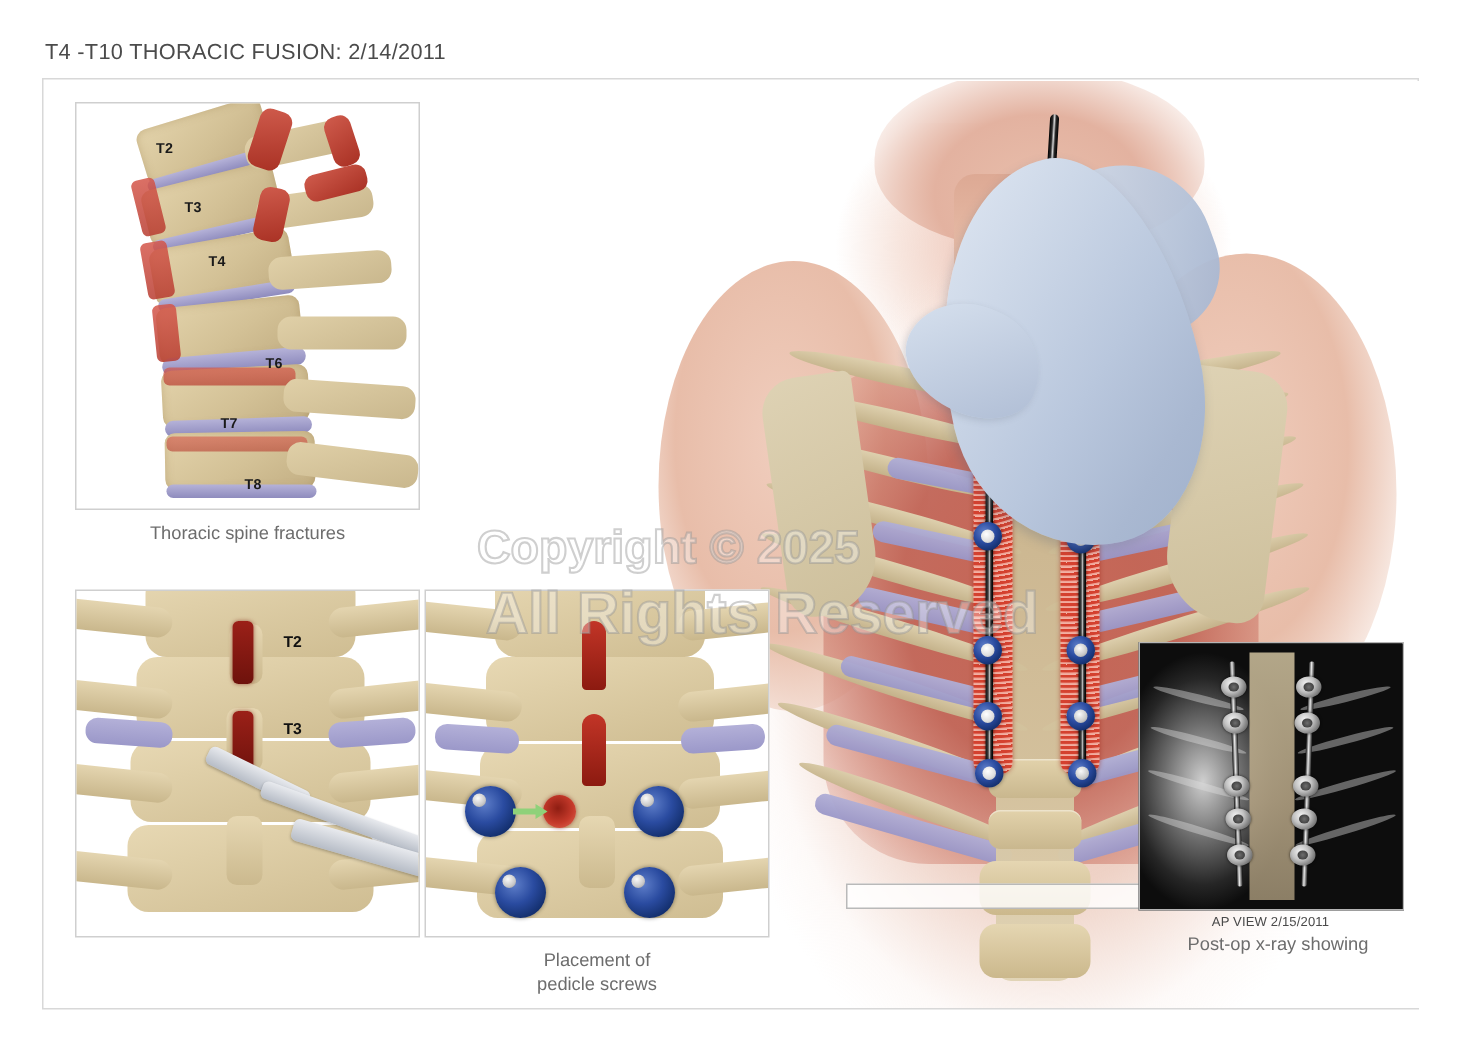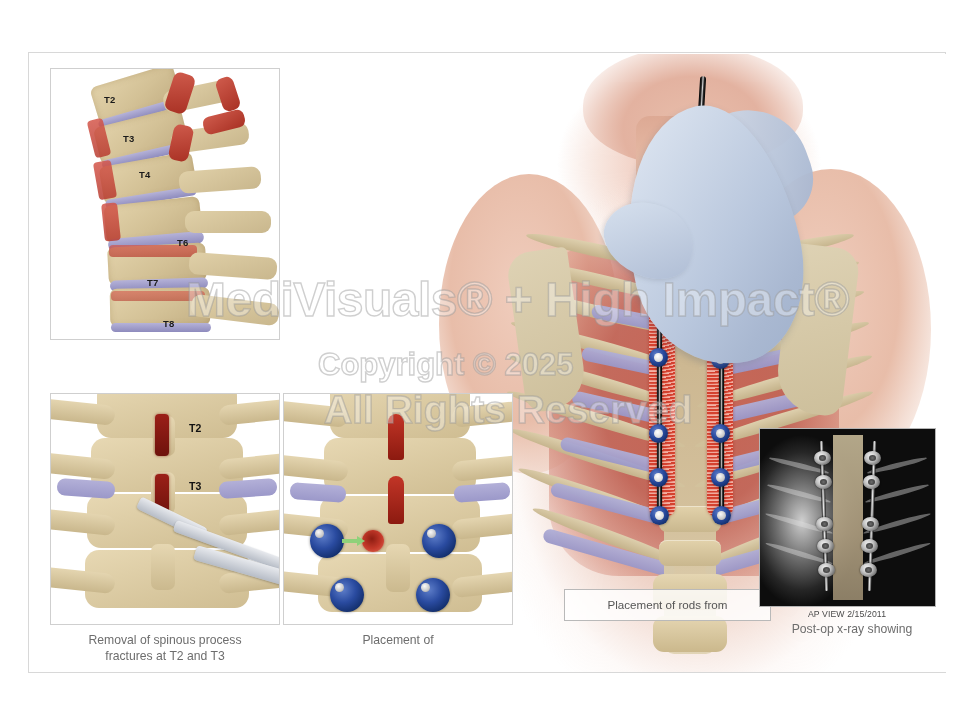--- a/index.html
+++ b/index.html
@@ -164,20 +164,21 @@
       -webkit-text-stroke:1.4px rgba(150,150,150,.46);font-weight:700;}
   .wm1{left:186px;top:272px;font-size:48px;letter-spacing:-.5px;}
   .wm2{left:318px;top:347px;font-size:31px;}
   .wm3{left:324px;top:388px;font-size:39px;}
 </style>
 </head>
 <body>
 
 <div id="page">
 
+  <div class="title">T4 -T10 THORACIC FUSION: 2/14/2011</div>
 
   <div class="frame">
 
     <div class="main-ill">
 
       <div class="torso"></div>
       <div class="head"></div>
       <div class="shoulder sh-l"></div>
       <div class="shoulder sh-r"></div>
       <div class="neck"></div>
@@ -242,21 +243,20 @@
       <div class="screw" style="left:280px;top:296px;"></div>
       <div class="screw" style="left:280px;top:370px;"></div>
       <div class="screw" style="left:280px;top:414px;"></div>
       <div class="screw" style="left:281px;top:452px;"></div>
 
       <div class="glove-cuff"></div>
       <div class="glove"></div>
       <div class="glove-thumb"></div>
 
       <div class="callout">
-        <div>Placement of rods from</div>
       </div>
     </div>
 
     <div class="panel" style="left:21px;top:15px;width:230px;height:272px;">
       <div class="pbox">
 
         <div class="sp-body" style="left:42px;top:6px;width:86px;height:38px;transform:rotate(-17deg);"></div>
         <div class="sp-disc" style="left:46px;top:40px;width:84px;transform:rotate(-16deg);"></div>
         <div class="sp-body" style="left:45px;top:48px;width:90px;height:38px;transform:rotate(-14deg);"></div>
         <div class="sp-disc" style="left:50px;top:82px;width:88px;transform:rotate(-13deg);"></div>
@@ -287,20 +287,21 @@
         <div class="sp-frag" style="left:152px;top:44px;width:42px;height:18px;transform:rotate(-14deg);"></div>
         <div class="sp-frag" style="left:120px;top:56px;width:20px;height:36px;transform:rotate(12deg);"></div>
 
         <div class="vlabel" style="left:53px;top:25px;">T2</div>
         <div class="vlabel" style="left:72px;top:64px;">T3</div>
         <div class="vlabel" style="left:88px;top:100px;">T4</div>
         <div class="vlabel" style="left:126px;top:168px;">T6</div>
         <div class="vlabel" style="left:96px;top:208px;">T7</div>
         <div class="vlabel" style="left:112px;top:249px;">T8</div>
       </div>
+      <div class="cap" style="top:280px;">Thoracic spine fractures</div>
     </div>
 
     <div class="panel" style="left:21px;top:340px;width:230px;height:232px;">
       <div class="pbox">
 
         <div class="pv-lam" style="left:46px;top:-12px;width:140px;height:56px;"></div>
         <div class="pv-lam" style="left:40px;top:44px;width:152px;height:54px;"></div>
         <div class="pv-lam" style="left:36px;top:100px;width:160px;height:54px;"></div>
         <div class="pv-lam" style="left:34px;top:156px;width:164px;height:58px;"></div>
 
@@ -323,24 +324,20 @@
         <div class="pv-cut" style="left:104px;top:20px;width:14px;height:42px;"></div>
         <div class="pv-cut" style="left:104px;top:80px;width:14px;height:42px;"></div>
 
         <div class="pv-lbl" style="left:138px;top:28px;">T2</div>
         <div class="pv-lbl" style="left:138px;top:86px;">T3</div>
 
         <div class="rongeur" style="left:84px;top:118px;width:74px;height:13px;transform:rotate(26deg);"></div>
         <div class="rongeur" style="left:120px;top:146px;width:120px;height:12px;transform:rotate(20deg);"></div>
         <div class="rongeur" style="left:142px;top:166px;width:110px;height:15px;transform:rotate(16deg);"></div>
       </div>
-      <div class="cap" style="top:240px;">
-        <div>Removal of spinous process</div>
-        <div>fractures at T2 and T3</div>
-      </div>
     </div>
 
     <div class="panel" style="left:254px;top:340px;width:230px;height:232px;">
       <div class="pbox">
 
         <div class="pv-lam" style="left:46px;top:-14px;width:140px;height:58px;"></div>
         <div class="pv-lam" style="left:40px;top:44px;width:152px;height:56px;"></div>
         <div class="pv-lam" style="left:36px;top:102px;width:160px;height:56px;"></div>
         <div class="pv-lam" style="left:34px;top:160px;width:164px;height:58px;"></div>
 
@@ -366,20 +363,21 @@
         <div class="screw" style="left:46px;top:184px;width:34px;height:34px;"></div>
         <div class="screw" style="left:132px;top:184px;width:34px;height:34px;"></div>
 
         <div style="position:absolute;left:78px;top:136px;width:22px;height:22px;border-radius:50%;
                     background:radial-gradient(circle at 45% 40%,#8e1d12 0%,#c4392a 55%,#e06a55 100%);
                     box-shadow:0 0 3px rgba(120,20,10,.6);"></div>
         <div class="grn-arrow" style="left:58px;top:145px;width:16px;"></div>
       </div>
       <div class="cap" style="top:240px;">
         <div>Placement of</div>
+        <div>pedicle screws</div>
       </div>
     </div>
 
     <div style="position:absolute;left:730px;top:375px;width:186px;height:232px;">
       <div class="xray-box" style="left:0;top:0;">
         <div class="xray-bg"></div>
         <div class="xr-spine"></div>
 
         <div class="xr-rib" style="left:8px;top:34px;width:62px;transform:rotate(14deg);"></div>
         <div class="xr-rib" style="left:6px;top:62px;width:66px;transform:rotate(15deg);"></div>
@@ -407,18 +405,17 @@
 
       <div style="position:absolute;left:0;width:176px;top:181px;text-align:center;color:#4a4a4a;font-size:8.7px;letter-spacing:.1px;">AP VIEW 2/15/2011</div>
       <div class="cap" style="top:194px;left:0;right:0;width:186px;">
         <div>Post-op x-ray showing</div>
       </div>
     </div>
 
   </div>
 
   <div class="wm">
-    <div class="wm-line wm1">MediVisuals® + High Impact®</div>
     <div class="wm-line wm2">Copyright © 2025</div>
     <div class="wm-line wm3">All Rights Reserved</div>
   </div>
 
 </div>
 
 </body></html>

